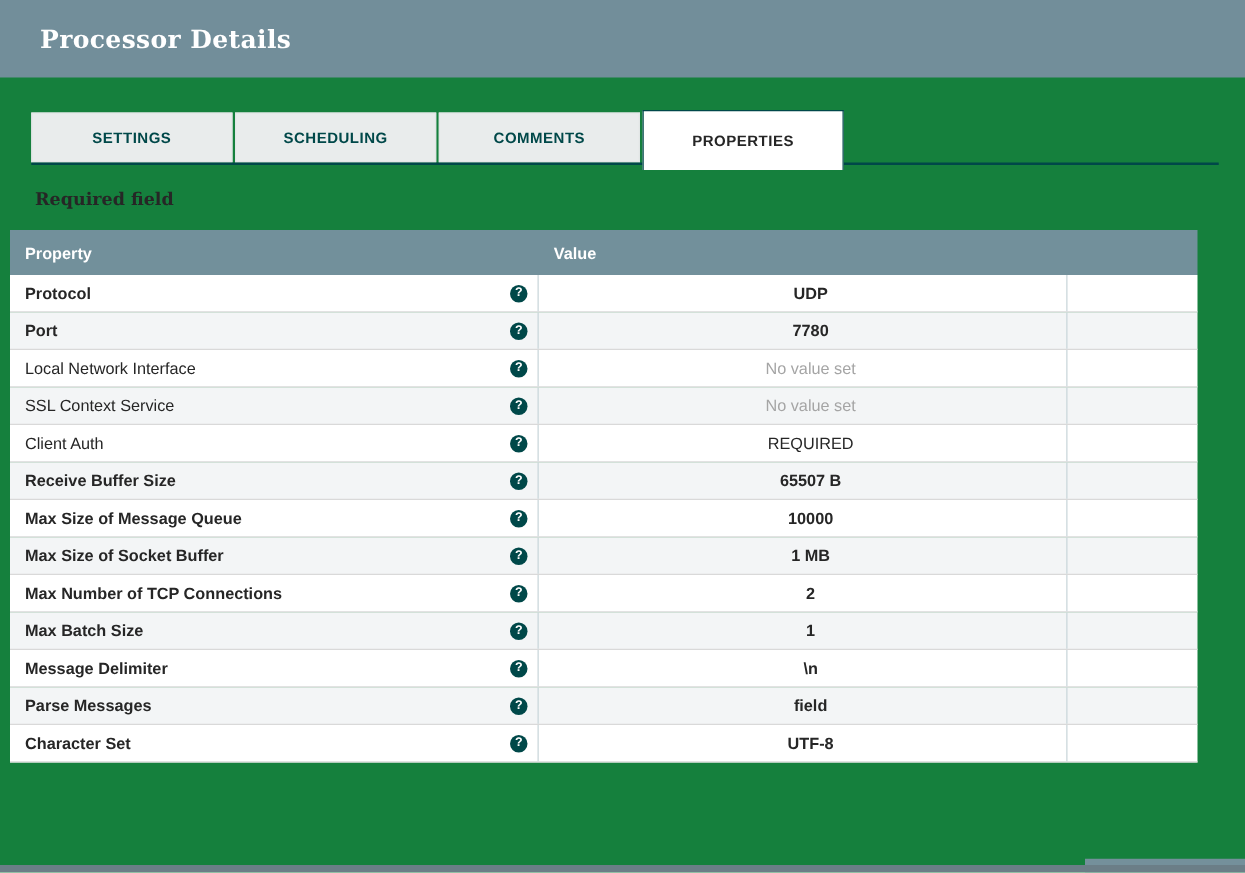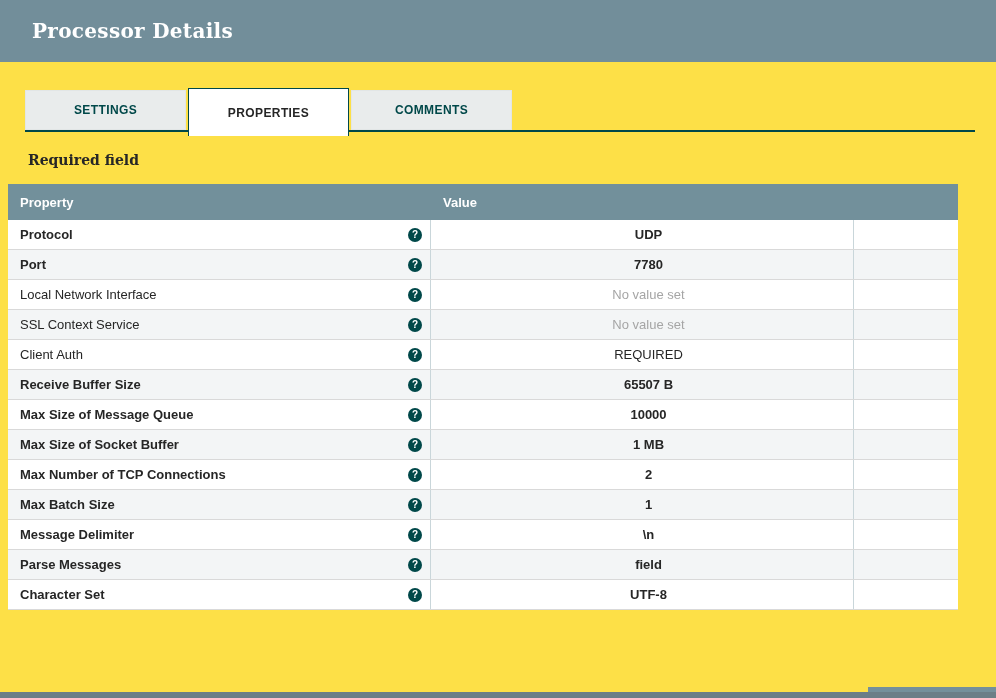--- a/index.html
+++ b/index.html
@@ -2,21 +2,21 @@
 <html><head>
 <meta charset="utf-8">
 <style>
   * { margin:0; padding:0; box-sizing:border-box; }
   html,body { background:#ffffff; }
   body { font-family:"Liberation Sans", sans-serif; color:#262626; }
 
   .dialog {
     position:relative;
     width:996px; height:698px;
-    background:#fde047;
+    background:#15803d;
     overflow:hidden;
   }
 
   
   .dlg-header {
     position:absolute; top:0; left:0; right:0; height:62px;
     background:#728e9a;
     display:flex; align-items:center;
     padding-left:32px;
   }
@@ -125,25 +125,28 @@
   <div class="dlg-header">
     <div class="dlg-title">Processor Details</div>
   </div>
 
   <div class="tabbar">
     <div class="tabbar-underline"></div>
     <div class="tabs">
       <div class="tab inactive">
         <span>SETTINGS</span>
       </div>
+      <div class="tab inactive">
+        <span>SCHEDULING</span>
+      </div>
+      <div class="tab inactive">
+        <span>COMMENTS</span>
+      </div>
       <div class="tab active">
         <span>PROPERTIES</span>
-      </div>
-      <div class="tab inactive">
-        <span>COMMENTS</span>
       </div>
     </div>
   </div>
 
   <div class="required-note">Required field</div>
 
   <div class="prop-table">
     <div class="pt-header">
       <div class="col-prop">Property</div>
       <div class="col-value">Value</div>

